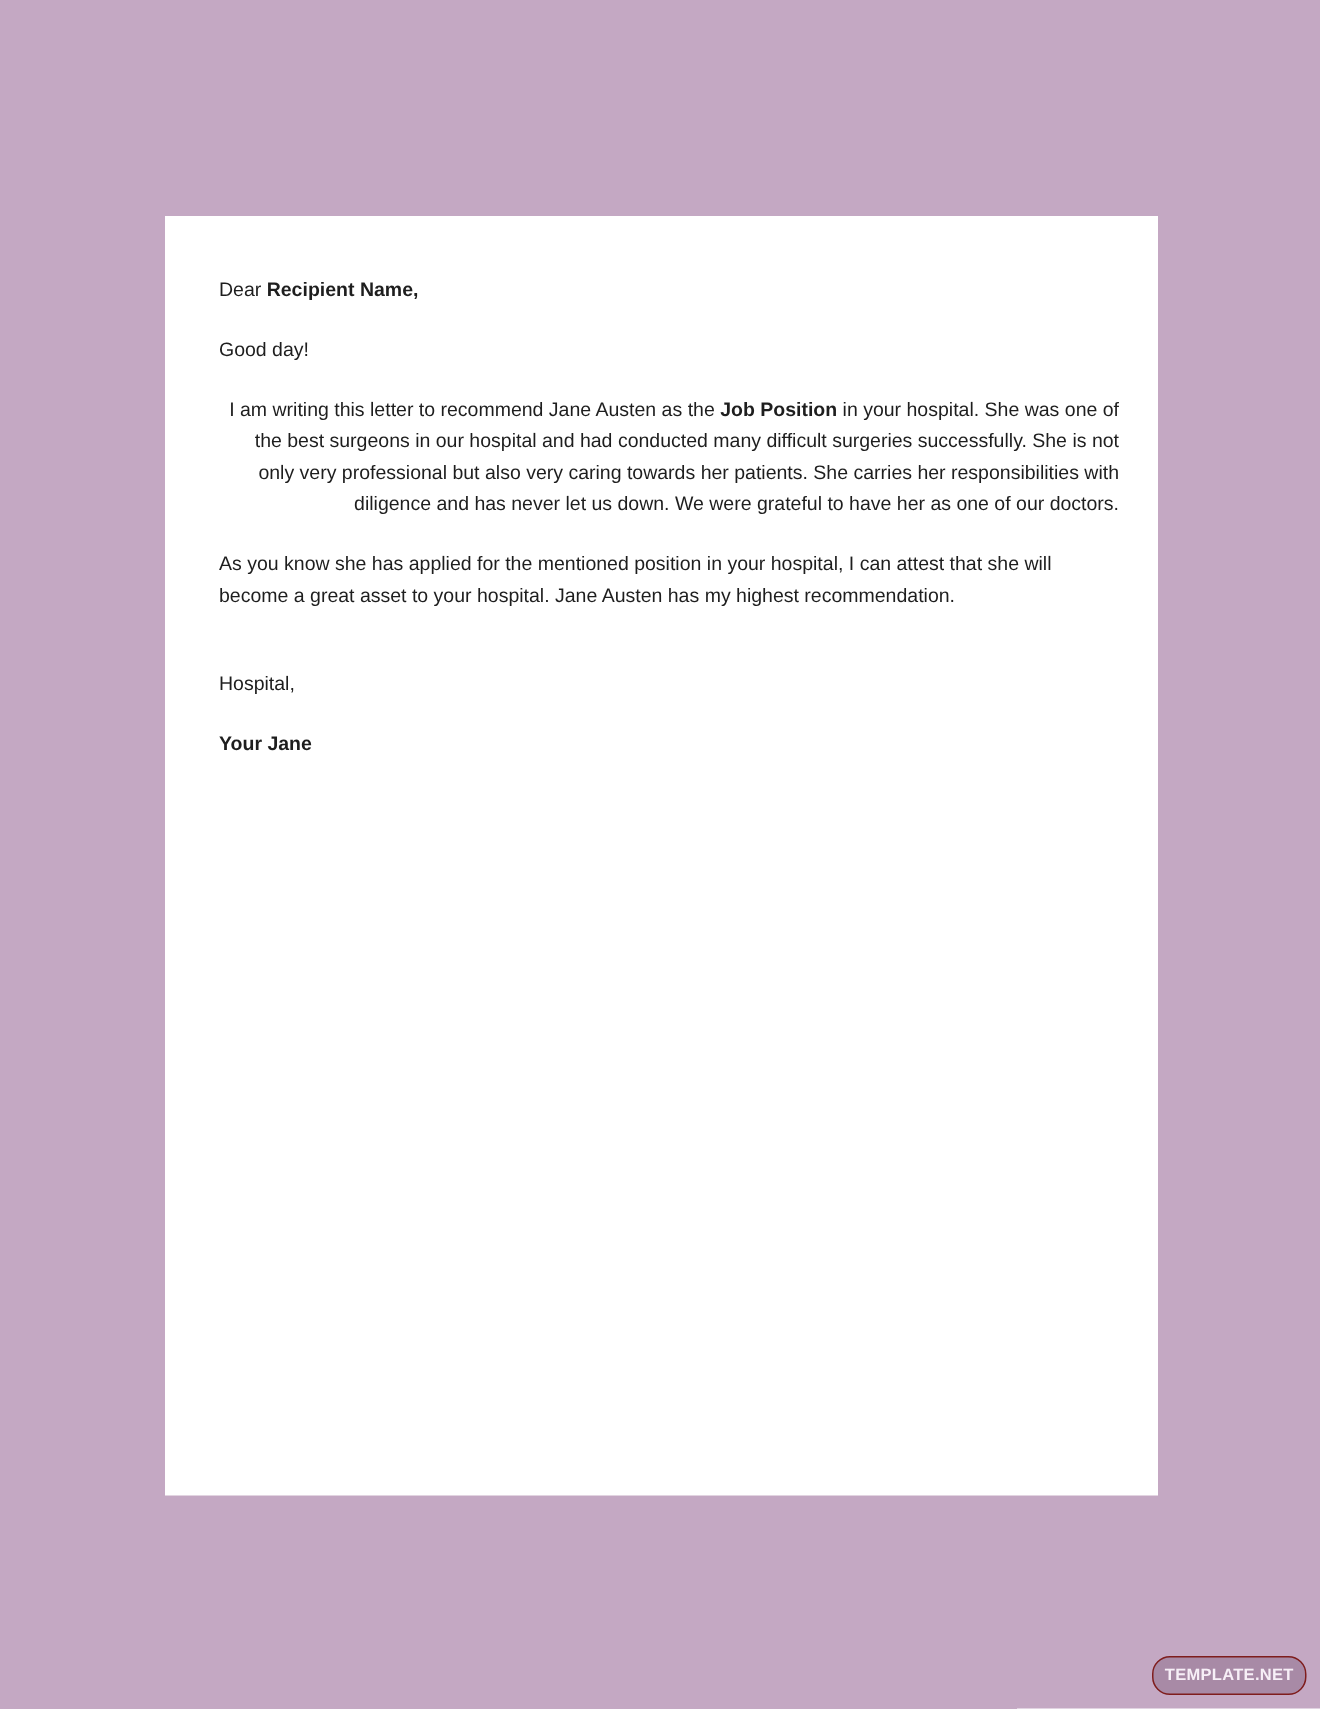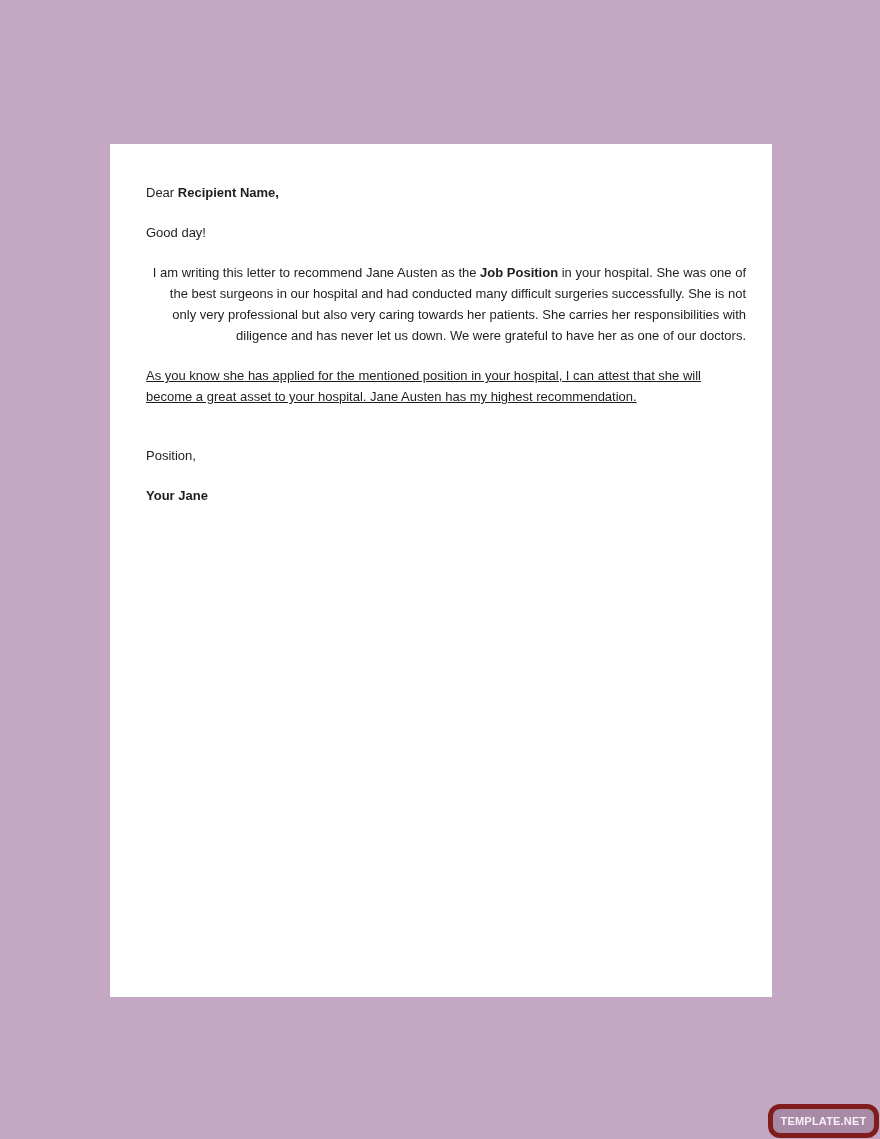--- a/index.html
+++ b/index.html
@@ -13,42 +13,42 @@
     background:#ffffff;
   }
   .content {
     position:absolute; left:36px; top:38px; width:600px;
     color:#1e1e1e; font-size:13px; line-height:21px;
   }
   .content p { margin:0; }
   .salutation { margin-bottom:19px !important; }
   .greeting { margin-bottom:19px !important; }
   .para1 { margin-bottom:19px !important;text-align:right; }
-  .para2 { margin-bottom:38px !important;text-decoration:underline; }
+  .para2 { margin-bottom:38px !important; }
   .closing { margin-bottom:19px !important; }
   b { font-weight:bold; }
   .sig { font-weight:bold; }
   .badge {
     position:absolute; left:768px; top:1104px; width:101px; height:24px;
-    border-radius:12px; background:#a88aa6; border:5px solid #7f1d1d;
+    border-radius:12px; background:#a88aa6; border:1px solid #7f1d1d;
     color:#f7eff7; font-size:11px; font-weight:bold; letter-spacing:0.2px;
     display:flex; align-items:center; justify-content:center;
   }
   .badge .net { font-weight:bold; }
 </style>
 </head>
 <body>
 
 <div class="page">
   <div class="content">
     <p class="salutation"><span>Dear </span><b>Recipient Name,</b></p>
     <p class="greeting">Good day!</p>
     <p class="para1"><span>I am writing this letter to recommend Jane Austen as the </span><b>Job Position</b><span> in your hospital. She was one of the best surgeons in our hospital and had conducted many difficult surgeries successfully. She is not only very professional but also very caring towards her patients. She carries her responsibilities with diligence and has never let us down. We were grateful to have her as one of our doctors.</span></p>
     <p class="para2">As you know she has applied for the mentioned position in your hospital, I can attest that she will become a great asset to your hospital. Jane Austen has my highest recommendation.</p>
-    <p class="closing">Position,</p>
+    <p class="closing">Hospital,</p>
     <p class="sig">Your Jane</p>
   </div>
 </div>
 
 <div class="badge">
   <span>TEMPLATE</span>
     <span class="net">.NET</span>
 </div>
 
 </body></html>

